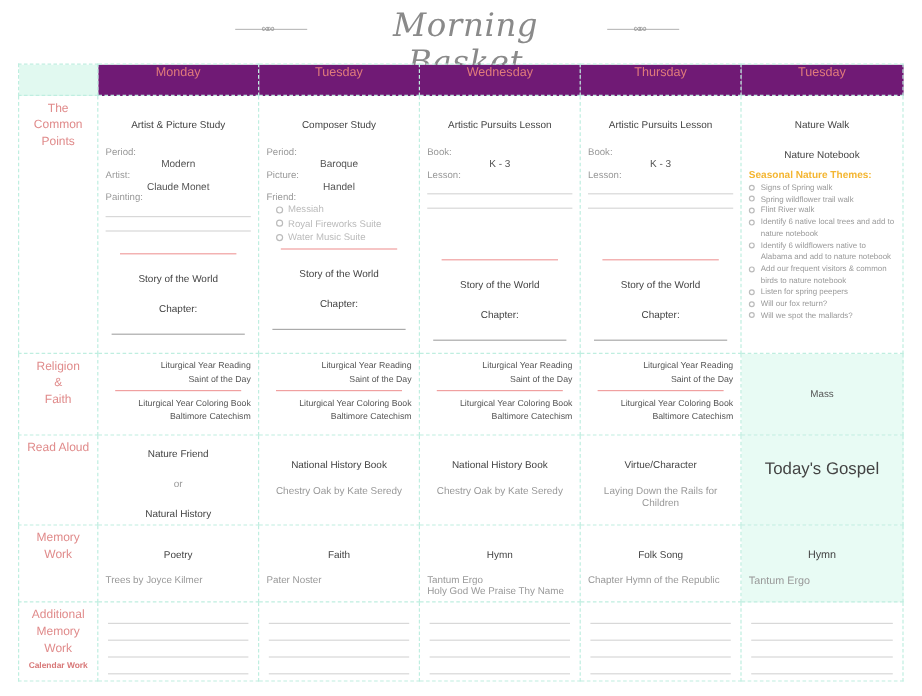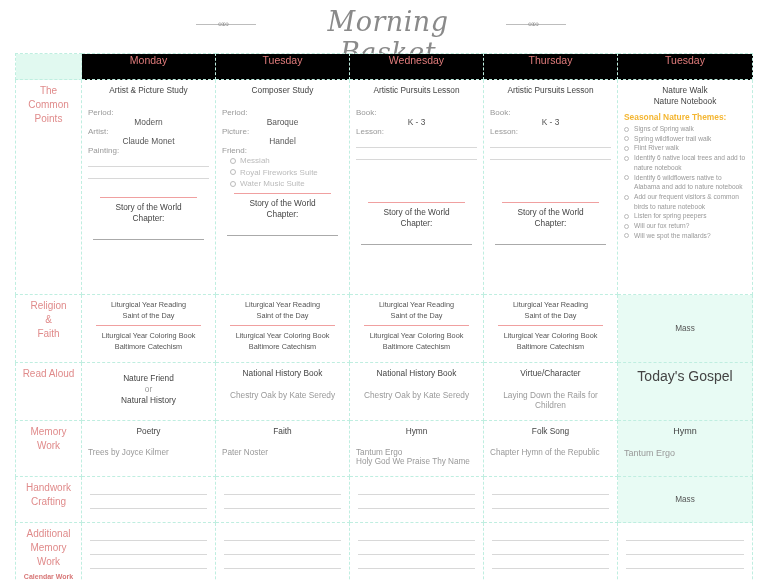--- a/index.html
+++ b/index.html
@@ -19,42 +19,42 @@
   .fl-right { left: 506px; }
 
   table.grid {
     position: absolute; left: 15px; top: 53px; width: 737px;
     border-collapse: collapse; table-layout: fixed;
   }
   table.grid td, table.grid th {
     border: 1px dashed #bfeee0; vertical-align: top; font-weight: normal;
   }
   th.day {
-    background: #000000; color: #e07b7b; font-size: 10.5px; height: 26px;
+    background: #701a75; color: #e07b7b; font-size: 10.5px; height: 26px;
     vertical-align: middle; text-align: center;
   }
   th.corner { background: #e1f9f0; }
   td.label {
     color: #e08b8b; font-size: 10px; text-align: center; line-height: 14px; padding-top: 4px;
   }
   td.cell { padding: 4px 6px; font-size: 8.2px; color: #555; }
   td.fri { background: #e8fbf4; }
-  .heading { text-align: center; font-size: 8.3px; color: #444; margin-top: 1px; }
+  .heading { text-align: center; font-size: 8.3px; color: #444; margin-top: 15px; }
   .fld { color: #999; font-size: 8px; margin-top: 10px; }
   .fld.tight { margin-top: 0; }
   .val { text-align: center; color: #555; font-size: 8.4px; }
   .blank { border-bottom: 1px solid #d8d8d8; height: 12px; margin: 0 0 0 0; }
   .pinkrule { border-bottom: 1.5px solid #f0a0a0; width: 80%; margin: 6px auto 4px; }
   .darkrule { border-bottom: 1px solid #aaa; width: 92%; margin: 16px auto 0; }
   .opt { color: #bbb; font-size: 8px; padding-left: 8px; line-height: 11.5px; }
   .opt .circ, .nt .circ { display: inline-block; width: 6px; height: 6px; border: 1px solid #bbb; border-radius: 50%; margin-right: 4px; vertical-align: middle; }
   .season-title { color: #f4b632; font-weight: bold; font-size: 8.4px; margin: 6px 0 2px; }
   .nt { color: #999; font-size: 6.6px; line-height: 9.7px; padding-left: 10px; text-indent: -10px; }
   .nt .circ { width: 5px; height: 5px; margin-right: 5px; }
-  .small { font-size: 7.3px; line-height: 11px; color: #555; text-align: center; }
+  .small { font-size: 7.3px; line-height: 11px; color: #555; text-align: right; }
   .grey { color: #999; }
   .mid { vertical-align: middle !important; text-align: center; font-size: 9px; color: #555; }
   .cal { font-size: 7px; font-weight: bold; color: #d87878; margin-top: 1px; }
   .lines .blank { height: 14px; margin: 0 2px; }
 </style>
 </head>
 <body>
 
 <div class="title-bar">
   <div class="flourish fl-left">
@@ -244,43 +244,20 @@
     <td class="cell">
       <div class="heading">Folk Song</div>
       <div class="grey" style="margin-top:12px">Chapter Hymn of the Republic</div>
     </td>
     <td class="cell fri">
       <div class="heading" style="font-size:9px">Hymn</div>
       <div class="grey" style="margin-top:12px;font-size:9px">Tantum Ergo</div>
     </td>
   </tr>
 
-  <tr style="height:46px">
-    <td class="label">
-      <div>Handwork</div>
-      <div>Crafting</div>
-    </td>
-    <td class="cell lines">
-          <div class="blank"></div>
-          <div class="blank"></div>
-        </td>
-    <td class="cell lines">
-          <div class="blank"></div>
-          <div class="blank"></div>
-        </td>
-    <td class="cell lines">
-          <div class="blank"></div>
-          <div class="blank"></div>
-        </td>
-    <td class="cell lines">
-          <div class="blank"></div>
-          <div class="blank"></div>
-        </td>
-    <td class="cell fri mid">Mass</td>
-  </tr>
 
   <tr style="height:66px">
     <td class="label">
       <div>Additional</div>
       <div>Memory</div>
       <div>Work</div>
       <div class="cal">Calendar Work</div>
     </td>
     <td class="cell lines">
           <div class="blank"></div>

